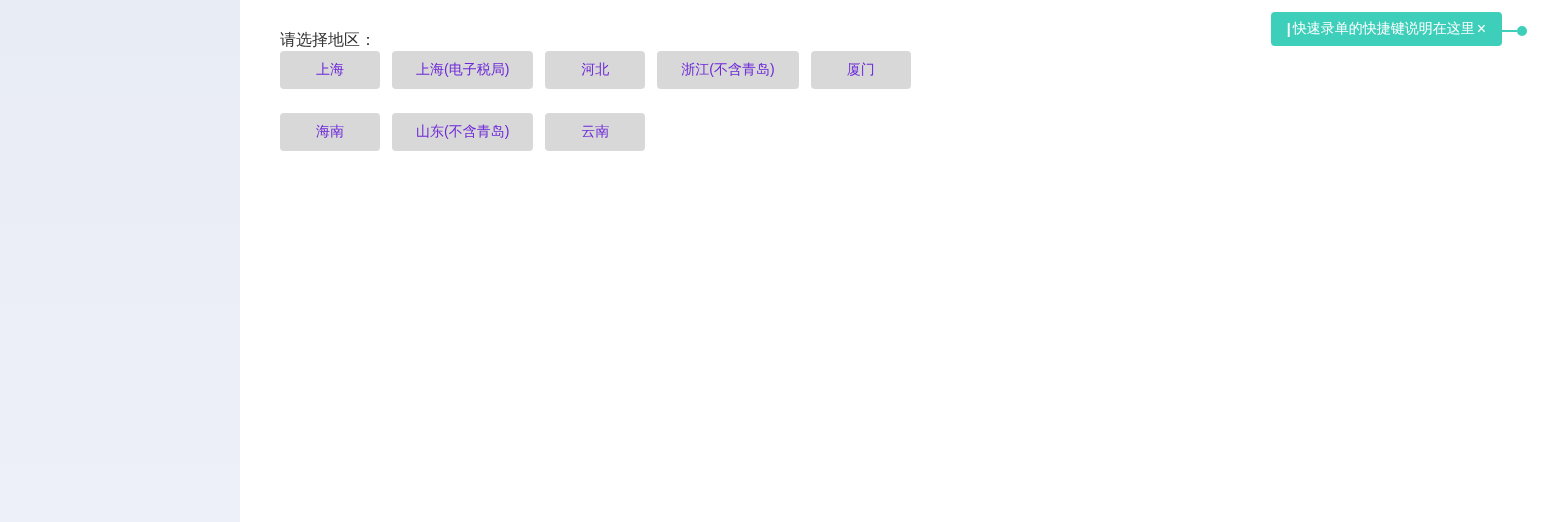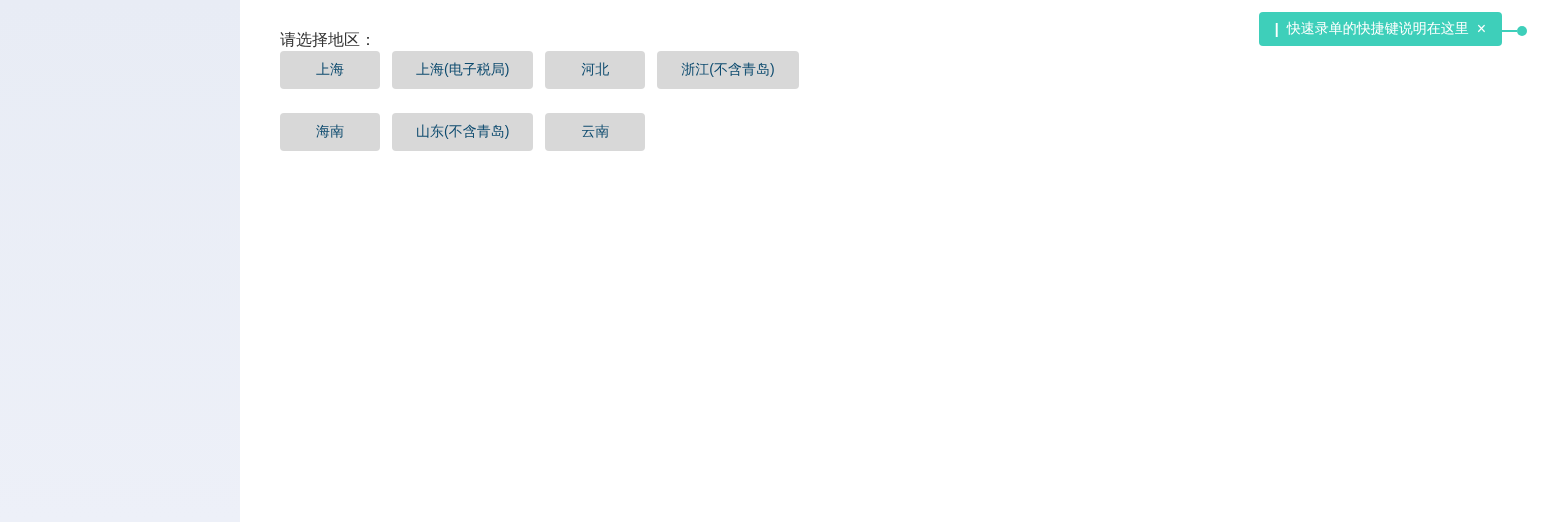--- a/index.html
+++ b/index.html
@@ -43,21 +43,21 @@
     }
 
     .region-buttons {
       display: flex;
       flex-wrap: wrap;
       gap: 12px;
     }
 
     .region-btn {
       background: #d8d8d8;
-      color: #0c4a6e;
+      color: #6d28d9;
       border: none;
       border-radius: 4px;
       padding: 10px 24px;
       font-size: 14px;
       cursor: pointer;
       white-space: nowrap;
       min-width: 100px;
       text-align: center;
     }
 
@@ -66,21 +66,21 @@
       position: absolute;
       top: 12px;
       right: 60px;
       background: #3ecfba;
       color: #fff;
       padding: 8px 16px;
       border-radius: 4px;
       font-size: 14px;
       display: flex;
       align-items: center;
-      gap: 8px;
+      gap: 2px;
       white-space: nowrap;
     }
 
     .tooltip-banner::before {
       content: '|';
       font-weight: bold;
       color: #fff;
     }
 
     .tooltip-close {
@@ -126,20 +126,21 @@
     <button class="region-btn">上海</button>
 
     <button class="region-btn">上海(电子税局)</button>
 
 
     <button class="region-btn">河北</button>
 
 
     <button class="region-btn">浙江(不含青岛)</button>
 
+    <button class="region-btn">厦门</button>
 
     <div style="flex-basis: 100%; height: 0;"></div>
 
     <button class="region-btn">海南</button>
 
     <button class="region-btn">山东(不含青岛)</button>
 
     <button class="region-btn">云南</button>
 
   </div>

